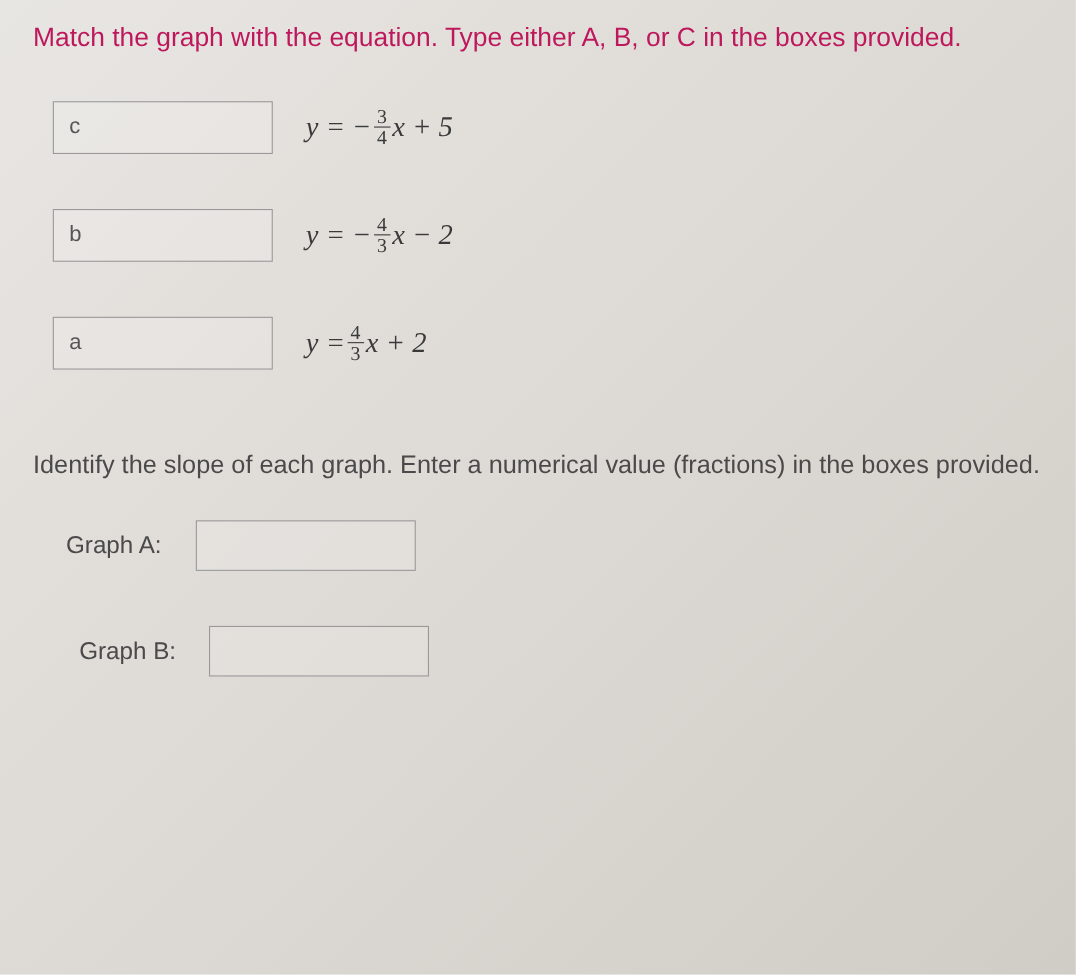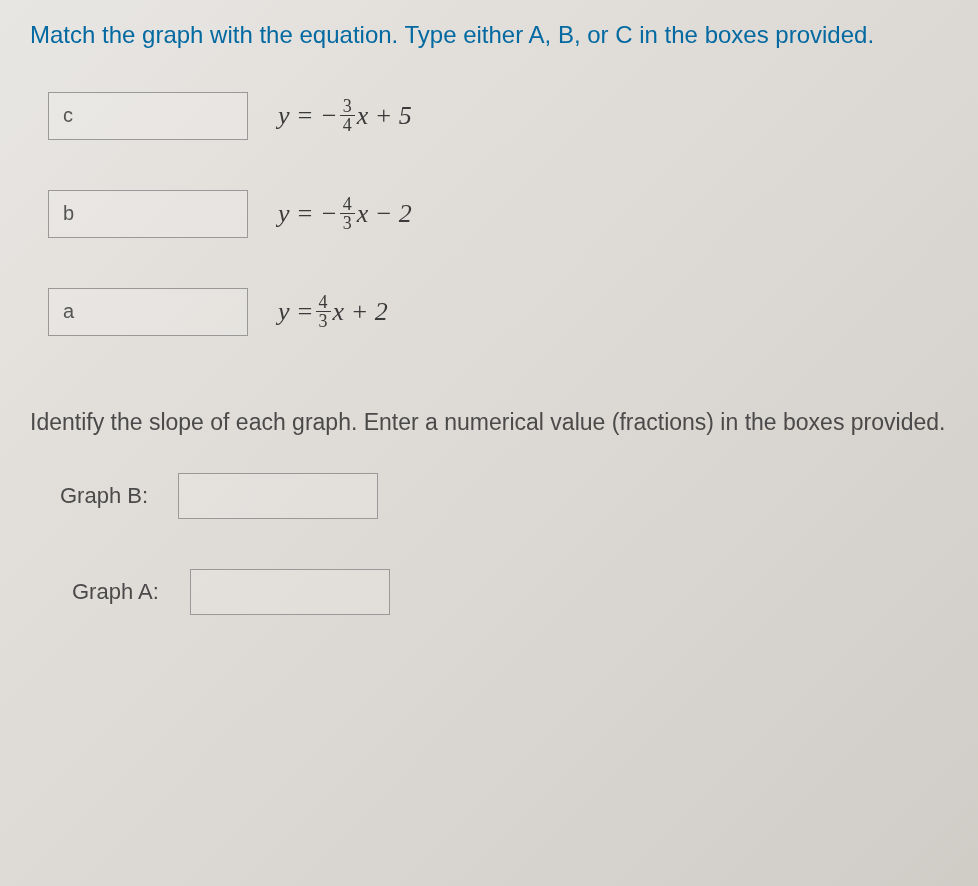--- a/index.html
+++ b/index.html
@@ -12,21 +12,21 @@
       height: 886px;
       background: linear-gradient(135deg, #e8e6e3 0%, #ddd9d4 50%, #d0ccc6 100%);
       font-family: -apple-system, BlinkMacSystemFont, "Segoe UI", Arial, sans-serif;
       padding: 18px 30px;
       color: #4a4a4a;
       position: relative;
     }
     .instructions {
       font-size: 24px;
       line-height: 1.4;
-      color: #0369a1;
+      color: #be185d;
       margin-bottom: 40px;
     }
     .match-row {
       display: flex;
       align-items: center;
       margin-bottom: 50px;
       margin-left: 18px;
     }
     .answer-box {
       width: 200px;
@@ -142,22 +142,22 @@
       <span class="den">3</span>
     </span>
     <span class="eq-text">x + 2</span>
   </div>
 </div>
 
 <div class="section2">
   <div class="instructions2">Identify the slope of each graph. Enter a numerical value (fractions) in the boxes provided.</div>
 
   <div class="slope-row">
-    <span class="slope-label">Graph B:</span>
+    <span class="slope-label">Graph A:</span>
     <input class="slope-input" value="" style="">
   </div>
 
   <div class="slope-row">
-    <span class="slope-label">Graph A:</span>
+    <span class="slope-label">Graph B:</span>
     <input class="slope-input" value="" style="">
   </div>
 
 </div>
 
 </body></html>

